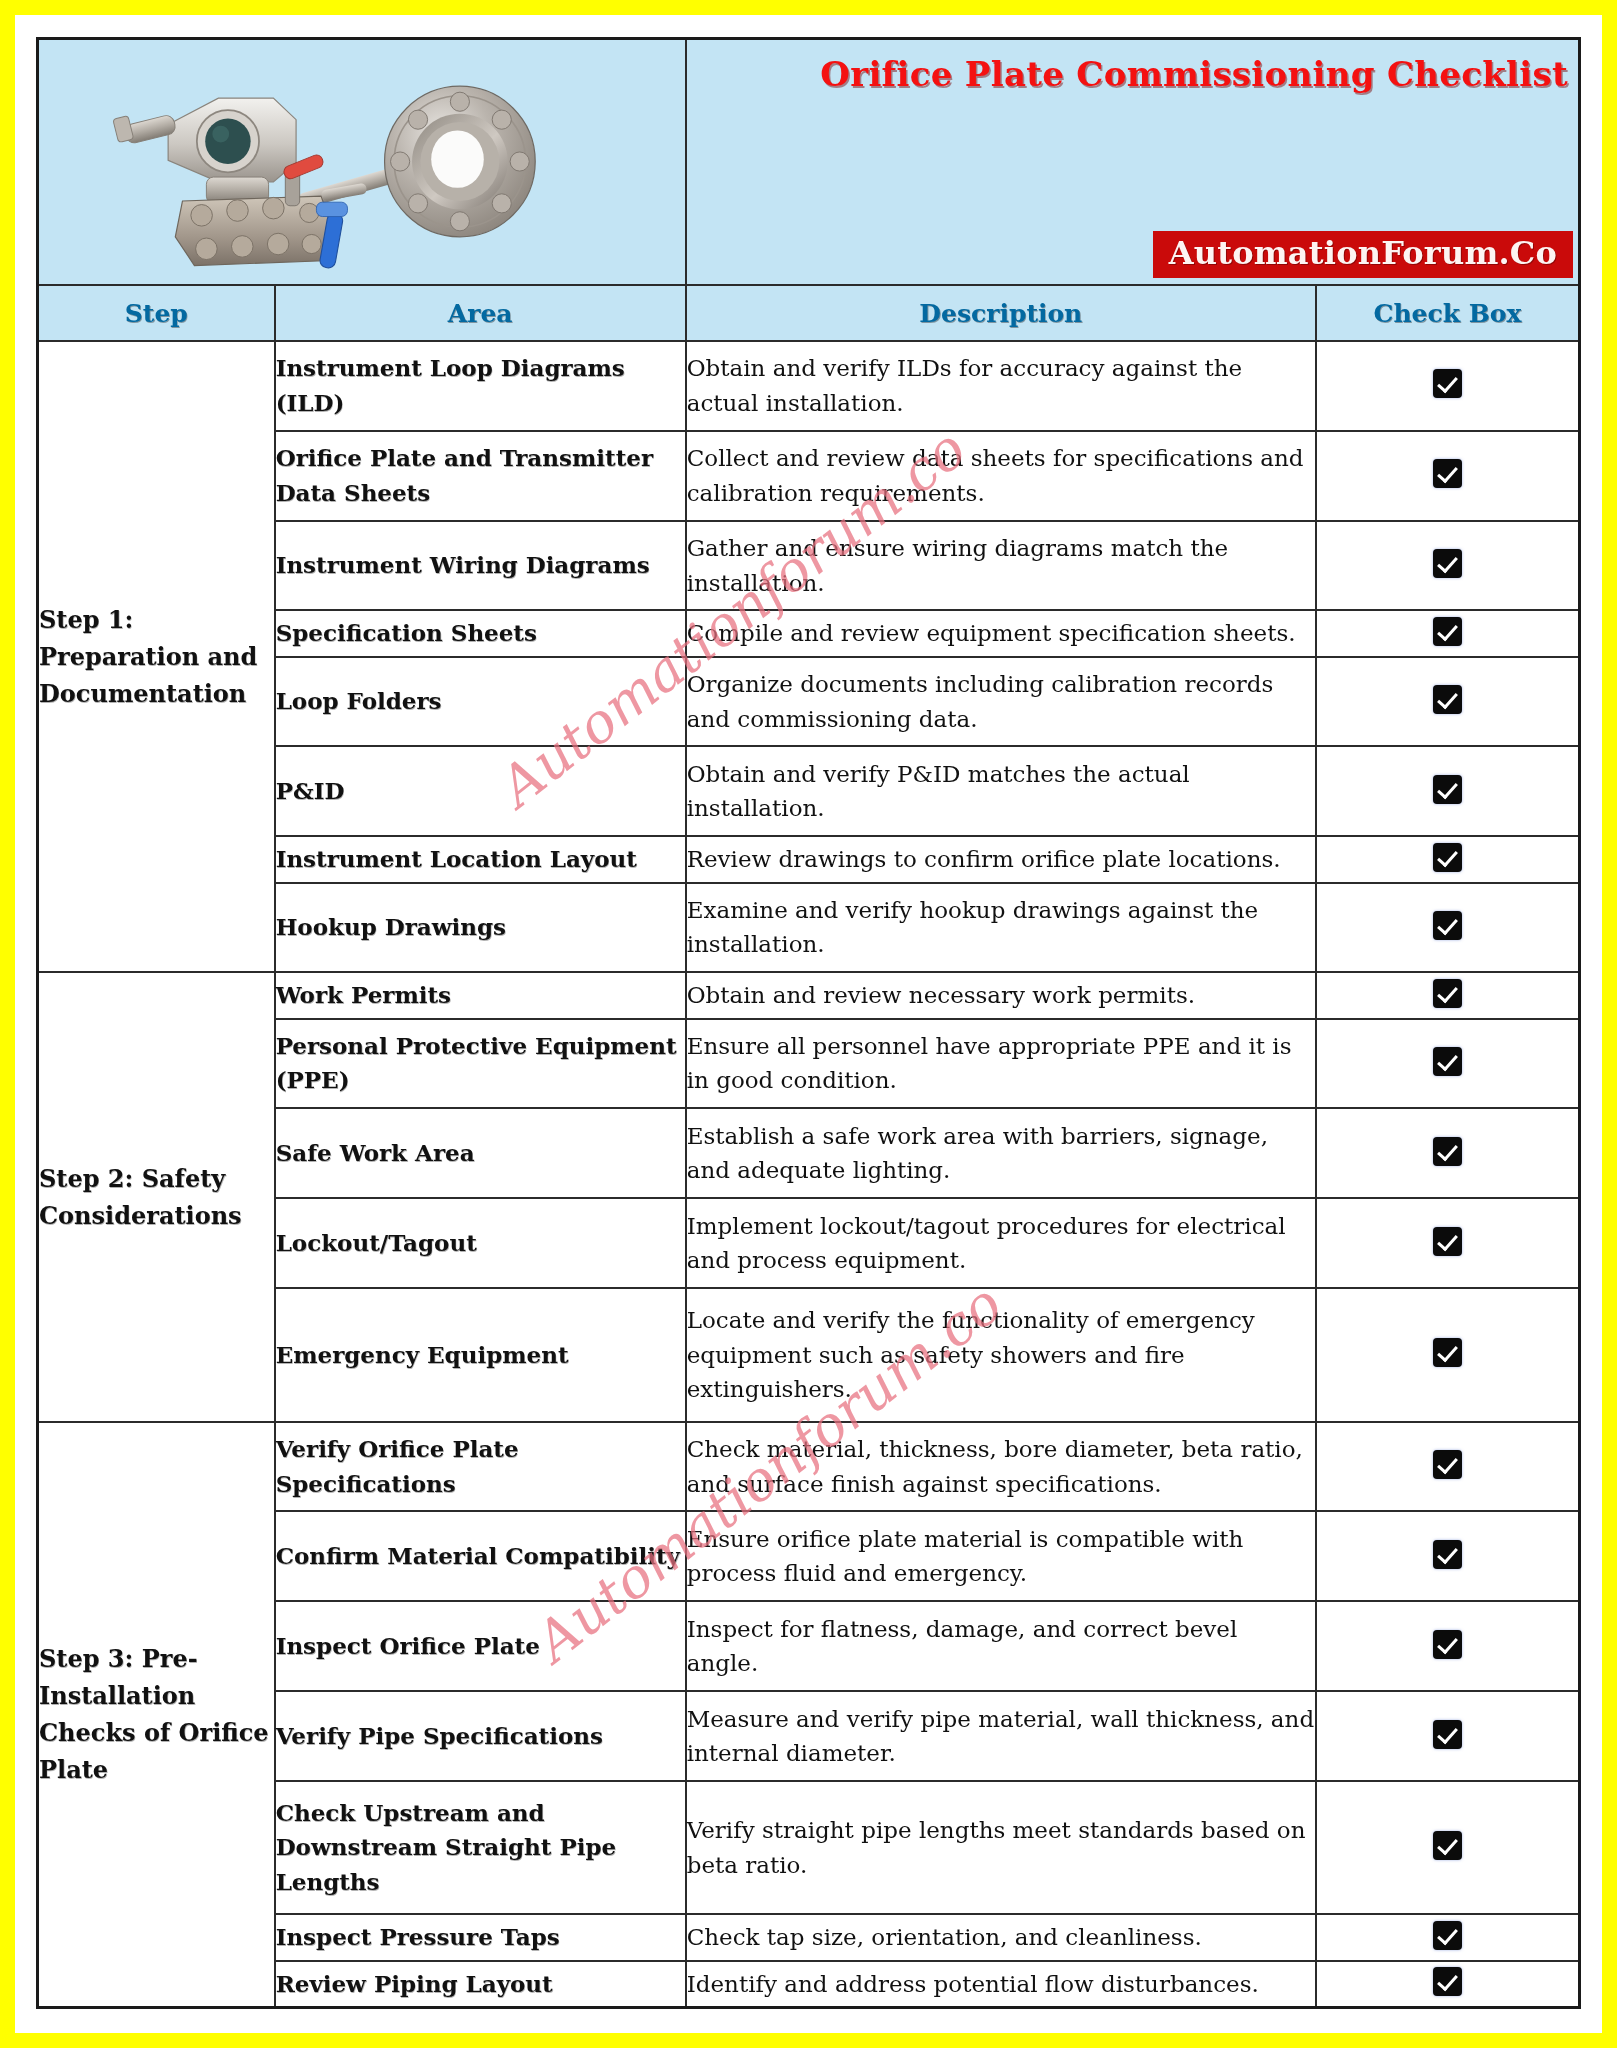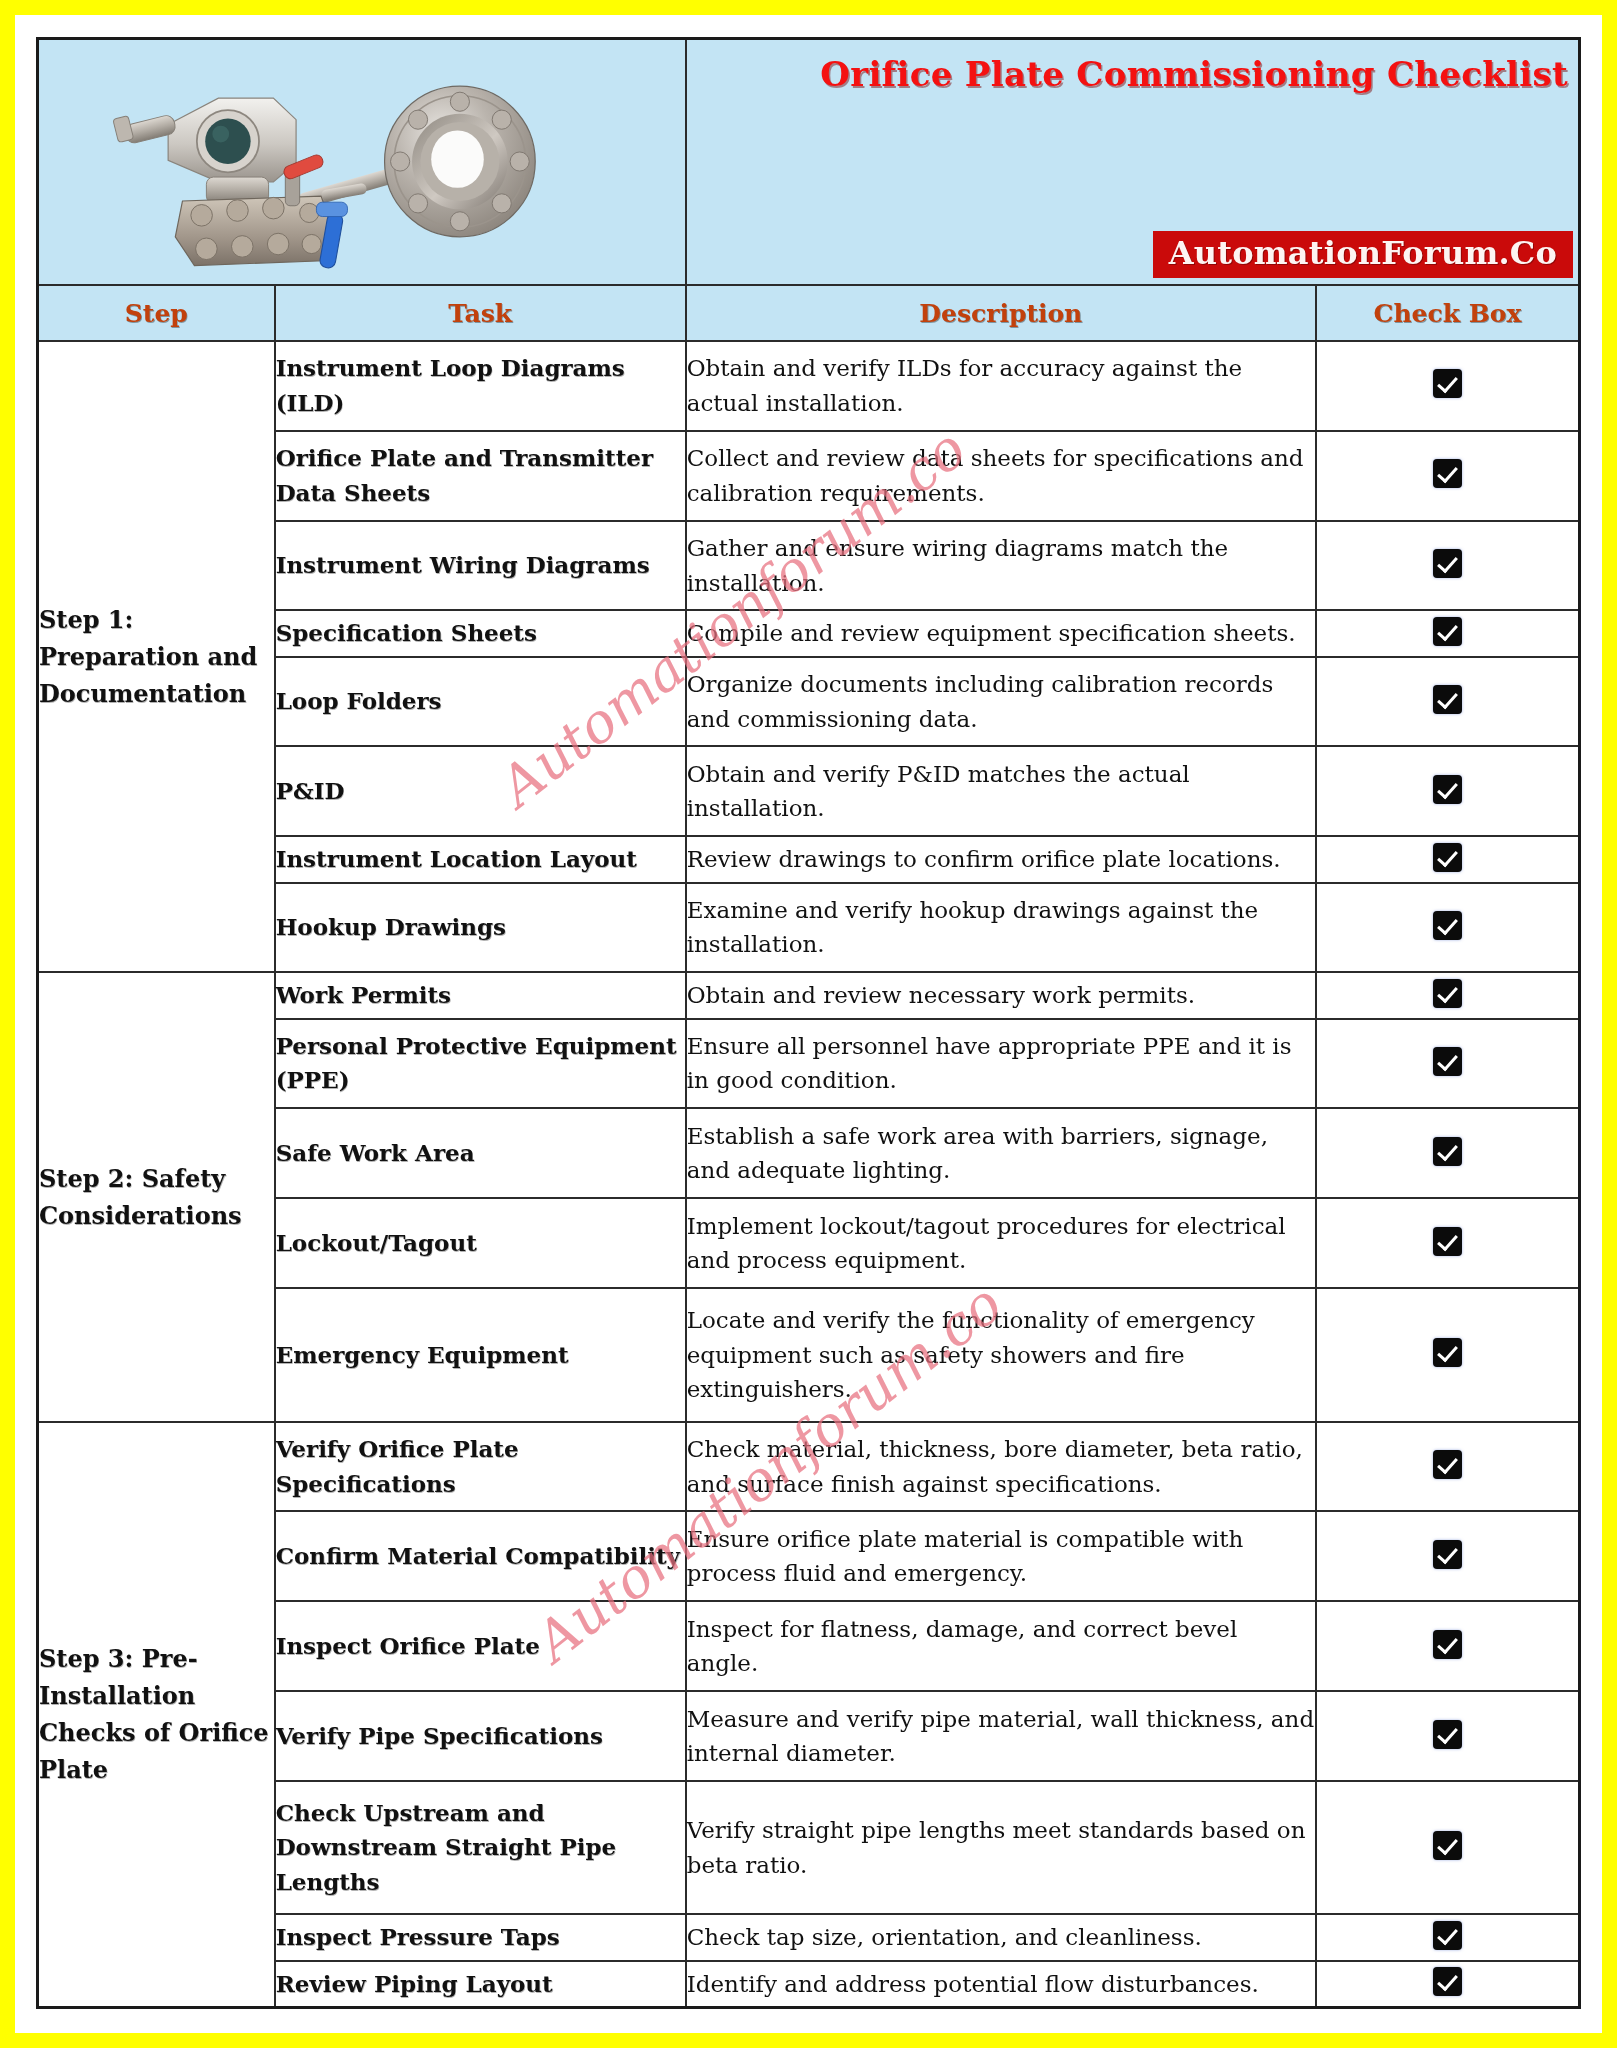--- a/index.html
+++ b/index.html
@@ -92,21 +92,21 @@
     left: 0; top: 0; width: 100%; height: 100%;
   }
 
   
   .col-head {
     background: #c3e4f4;
     height: 44px;
     text-align: center;
     font-size: 25px;
     font-weight: bold;
-    color: #c2410c;
+    color: #0369a1;
     font-family: "DejaVu Serif", "Liberation Serif", serif;
     text-shadow: 0.8px 0.8px 0 rgba(0,0,0,0.35);
   }
 
   
   .step-cell {
     text-align: left;
     font-size: 24px;
     font-weight: bold;
     line-height: 1.55;
@@ -279,21 +279,21 @@
           </svg>
         </td>
         <td class="title-cell" colspan="2">
           <div id="doc-title">Orifice Plate Commissioning Checklist</div>
           <div id="brand-logo">AutomationForum.Co</div>
         </td>
       </tr>
 
       <tr>
         <th class="col-head">Step</th>
-        <th class="col-head">Task</th>
+        <th class="col-head">Area</th>
         <th class="col-head">Description</th>
         <th class="col-head">Check Box</th>
       </tr>
     </tbody>
     <tbody id="rows-body">
         <tr>
           <td class="step-cell" rowspan="8">Step 1: Preparation and Documentation</td>
           <td class="task-cell">Instrument Loop Diagrams (ILD)</td>
           <td class="desc-cell">Obtain and verify ILDs for accuracy against the actual installation.</td>
           <td class="check-cell"><span class="checkbox-mark"></span></td>

